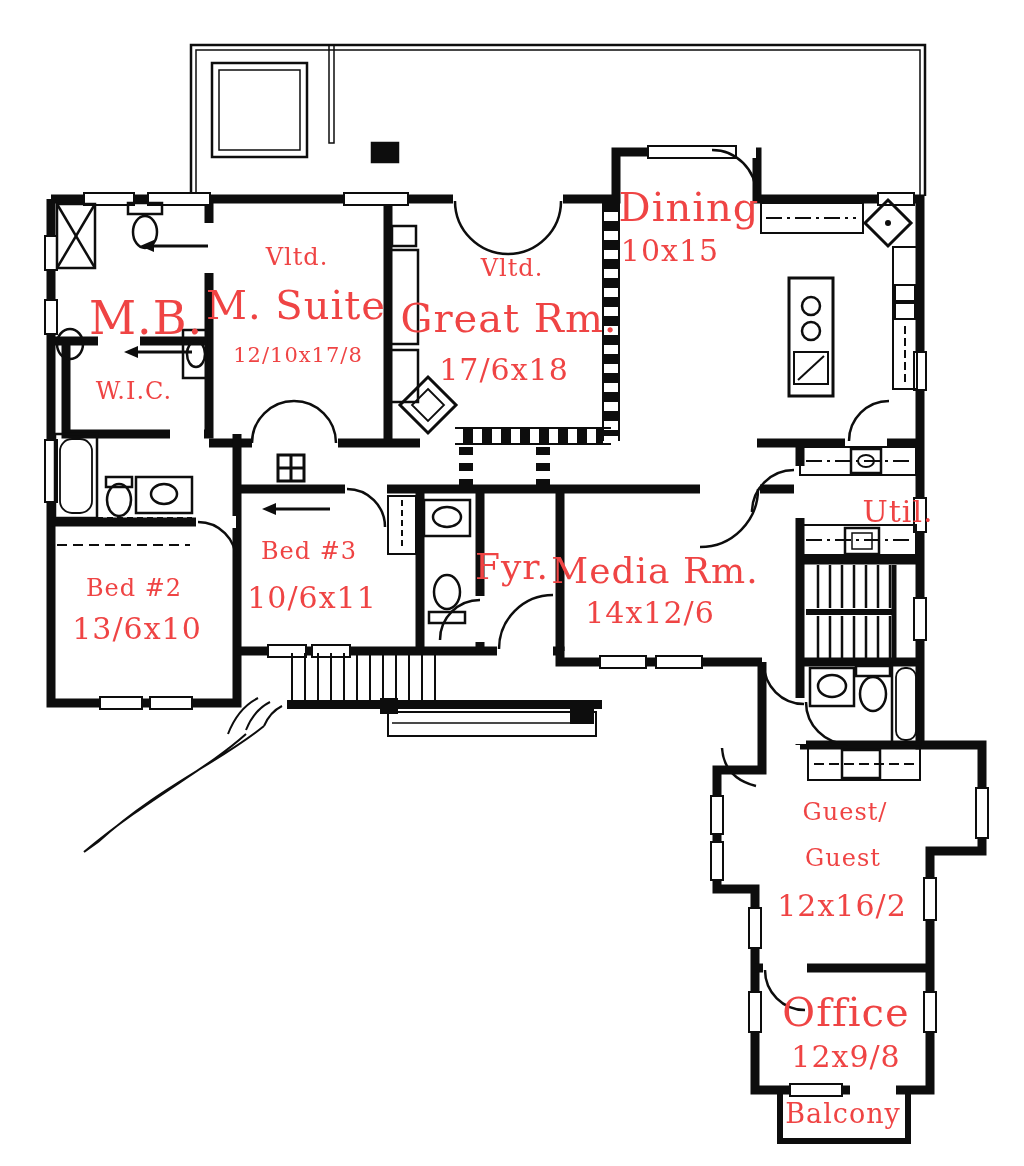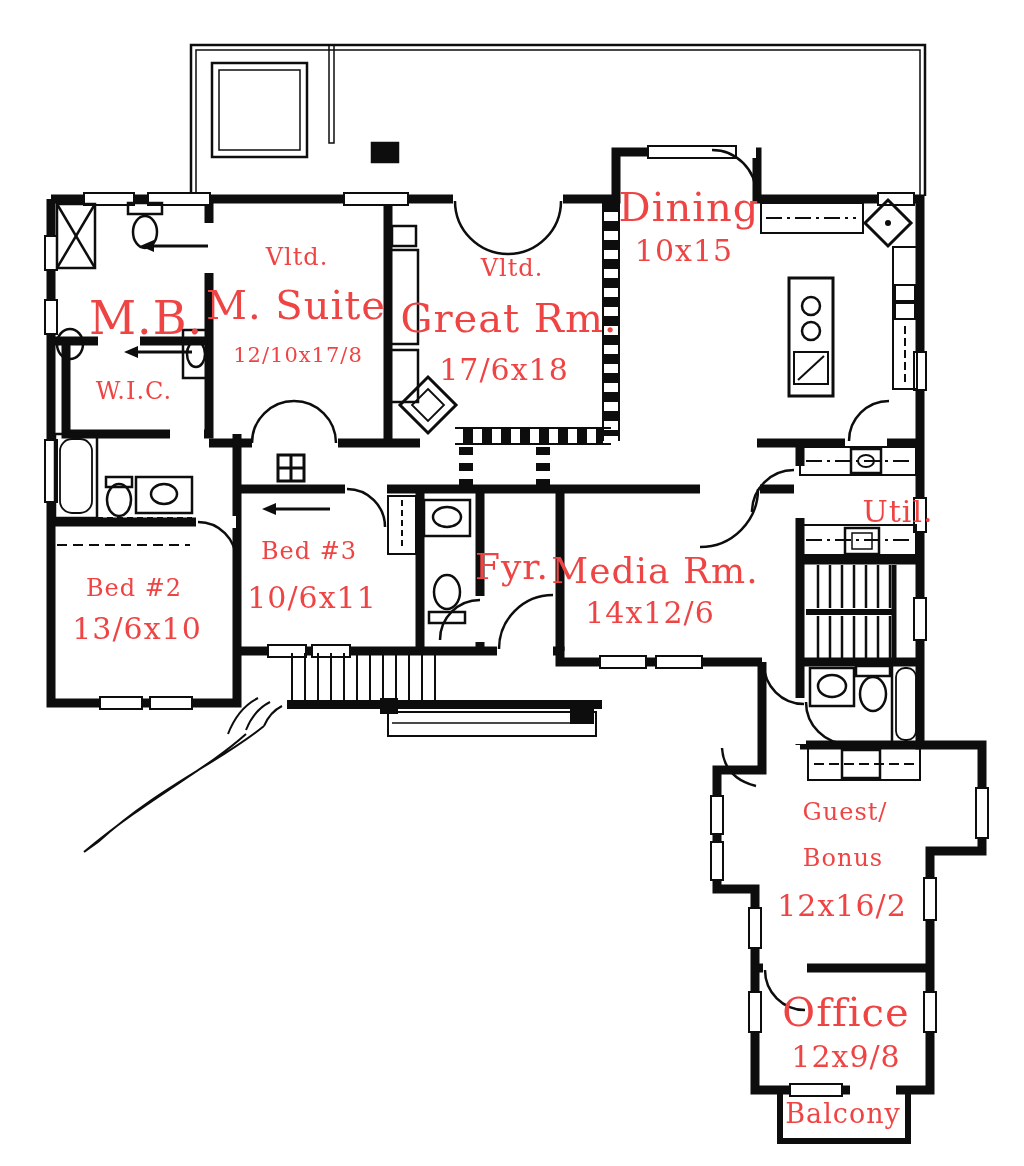--- a/index.html
+++ b/index.html
@@ -224,36 +224,36 @@
 
   <div class="lbl s38" style="left:297px;top:257px">Vltd.</div>
   <div class="lbl s40" style="left:296px;top:305px">M. Suite</div>
   <div class="lbl s28" style="left:298px;top:355px">12/10x17/8</div>
 
   <div class="lbl s38" style="left:512px;top:268px">Vltd.</div>
   <div class="lbl s40" style="left:509px;top:318px">Great Rm.</div>
   <div class="lbl s30" style="left:504px;top:370px">17/6x18</div>
 
   <div class="lbl s40" style="left:689px;top:207px">Dining</div>
-  <div class="lbl s30" style="left:684px;top:251px">10x15</div>
+  <div class="lbl s30" style="left:670px;top:251px">10x15</div>
 
   <div class="lbl s30" style="left:898px;top:512px">Util.</div>
 
   <div class="lbl s38" style="left:134px;top:588px">Bed #2</div>
   <div class="lbl s30" style="left:137px;top:629px">13/6x10</div>
 
   <div class="lbl s38" style="left:309px;top:551px">Bed #3</div>
   <div class="lbl s30" style="left:312px;top:598px">10/6x11</div>
 
   <div class="lbl s36" style="left:512px;top:567px">Fyr.</div>
 
   <div class="lbl s36" style="left:655px;top:571px">Media Rm.</div>
   <div class="lbl s30" style="left:650px;top:613px">14x12/6</div>
 
   <div class="lbl s38" style="left:845px;top:812px">Guest/</div>
-  <div class="lbl s38" style="left:843px;top:858px">Bonus</div>
+  <div class="lbl s38" style="left:843px;top:858px">Guest</div>
   <div class="lbl s30" style="left:842px;top:906px">12x16/2</div>
 
   <div class="lbl s40" style="left:846px;top:1012px">Office</div>
   <div class="lbl s30" style="left:846px;top:1057px">12x9/8</div>
 
   <div class="lbl s27" style="left:843px;top:1113px">Balcony</div>
 </div>
 
 </body></html>

